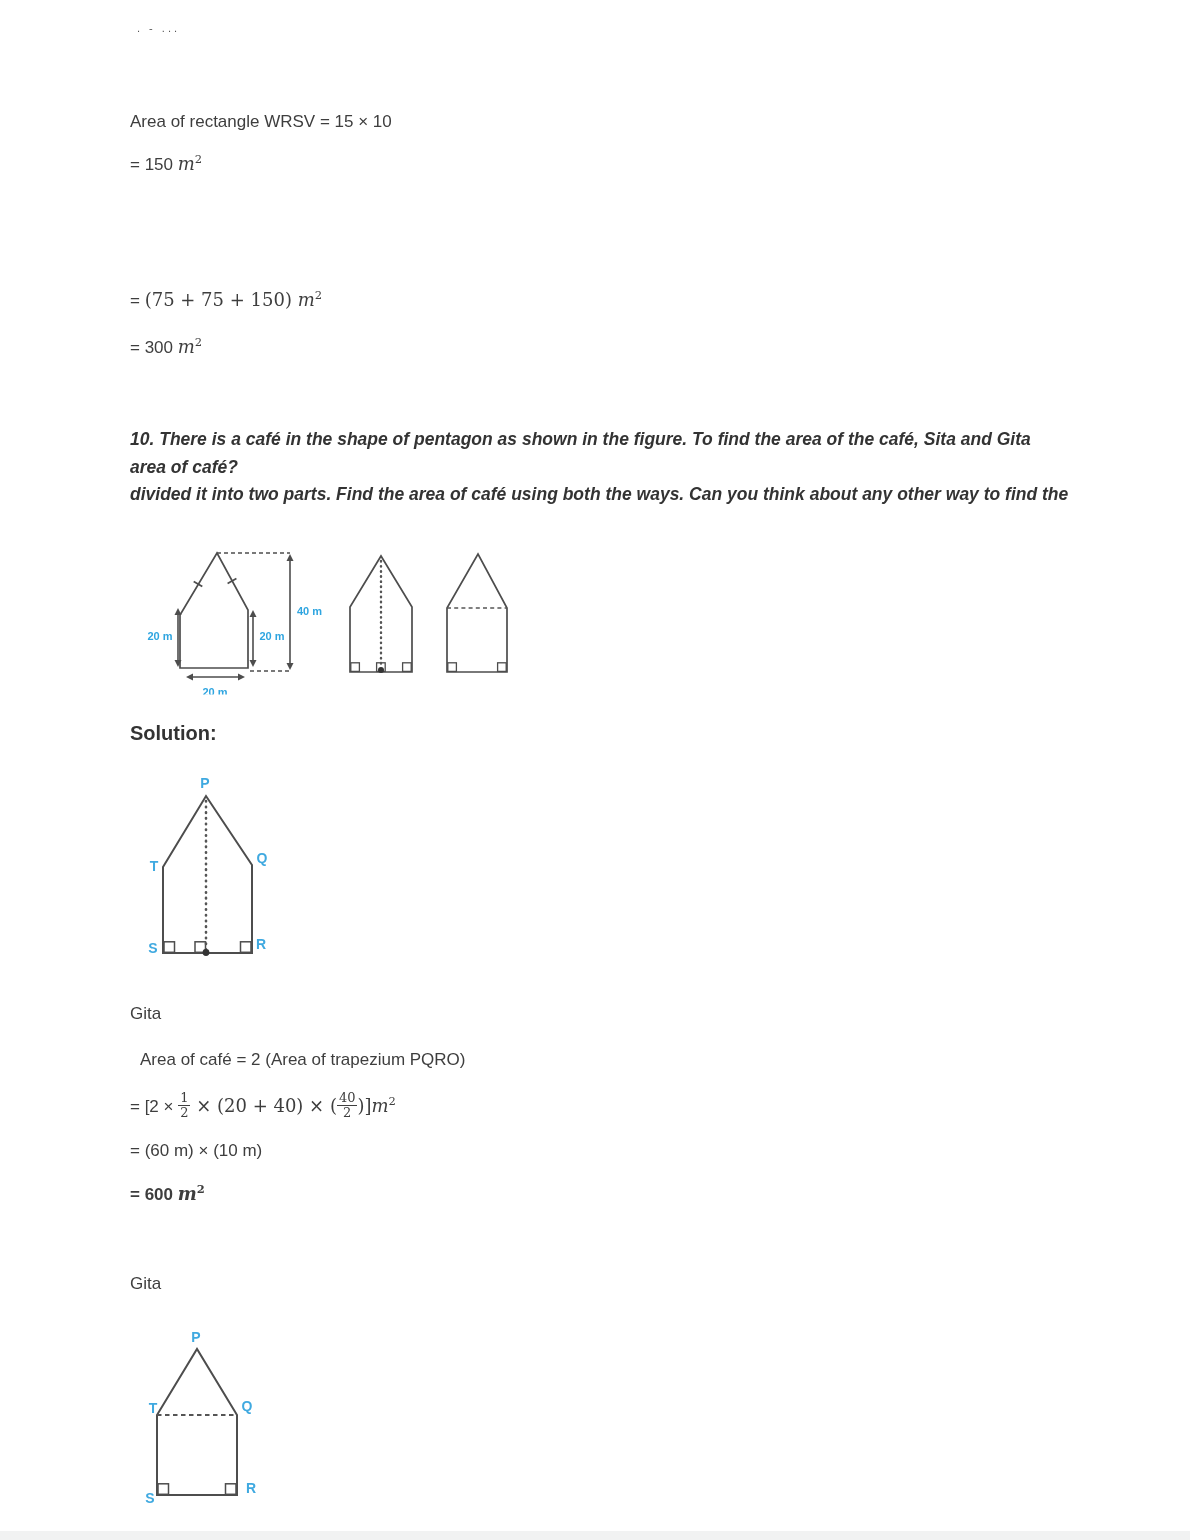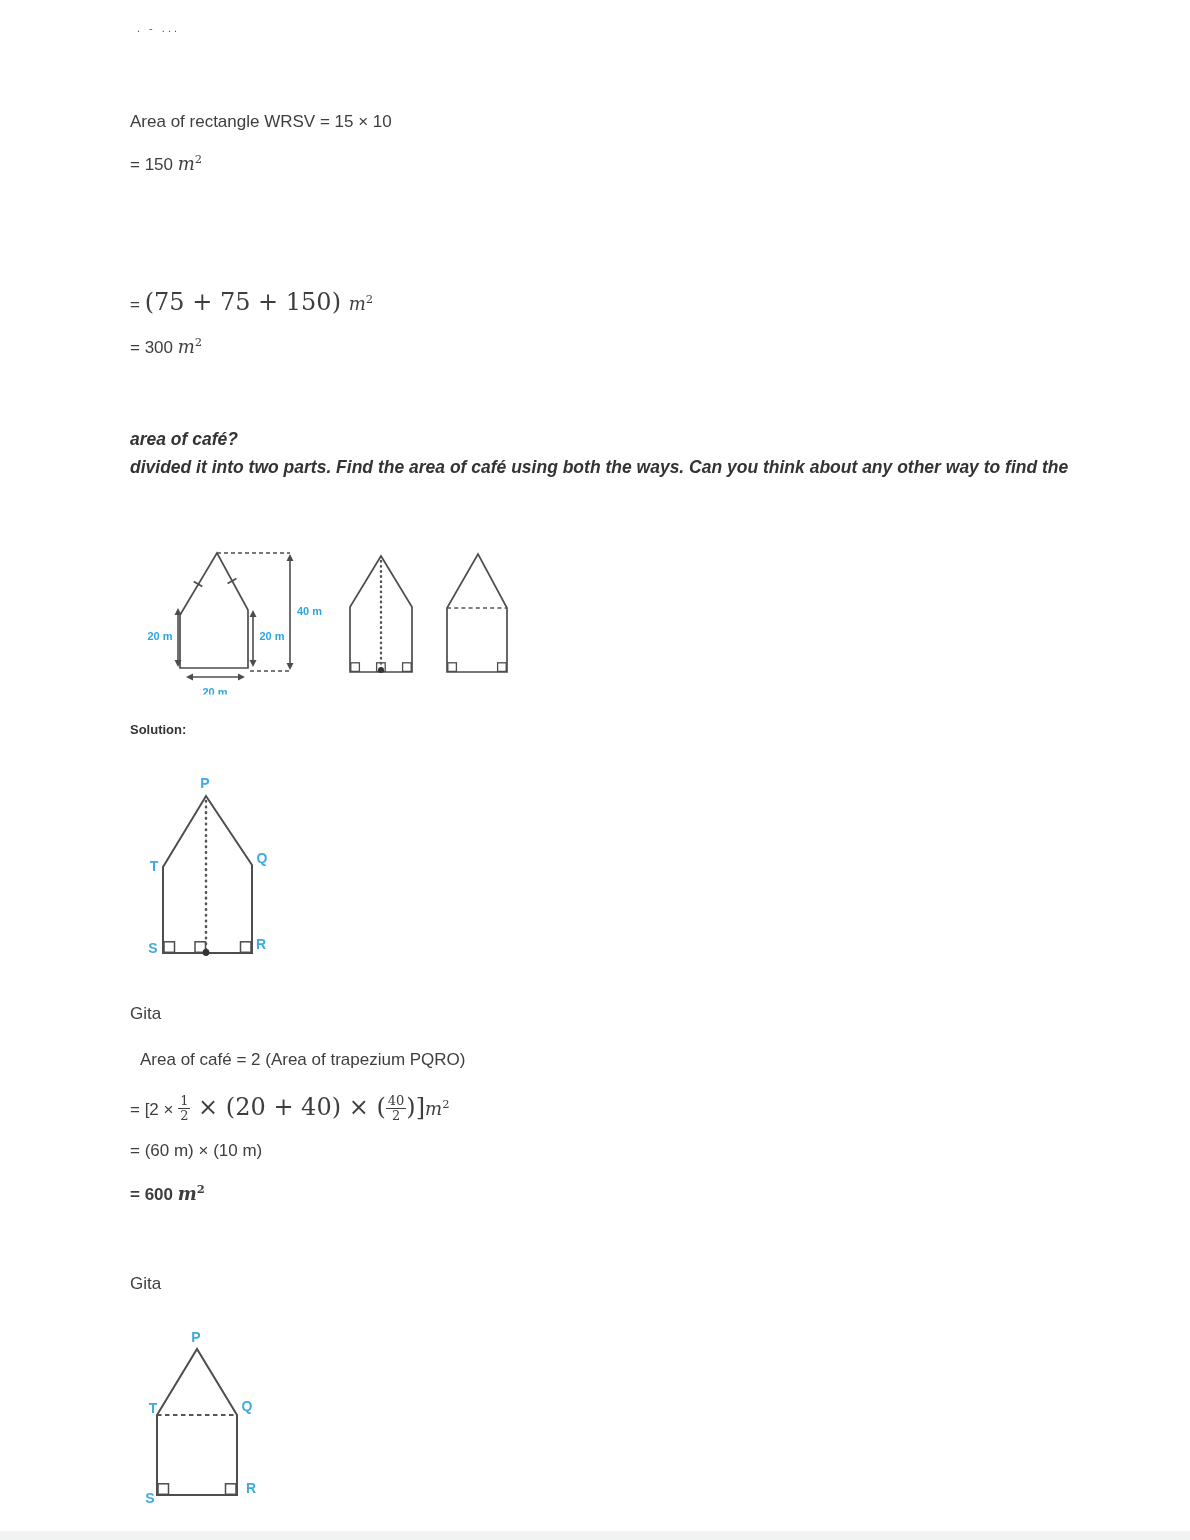--- a/index.html
+++ b/index.html
@@ -1,25 +1,25 @@
 <!DOCTYPE html>
 <html><head>
 <meta charset="utf-8">
 <style>
   html,body { margin:0; padding:0; background:#ffffff; }
   #page {
     position:relative; width:1190px; height:1540px; background:#ffffff;
     font-family:"Liberation Sans", sans-serif; color:#3e3e3e; overflow:hidden;
   }
   .t { position:absolute; font-size:17px; white-space:nowrap; }
-  .serif { font-family:"DejaVu Serif", serif; font-size:24px; }
+  .serif { font-family:"DejaVu Serif", serif; font-size:18px; }
   .unit  { font-family:"DejaVu Serif", serif; font-style:italic; font-size:18px; }
   sup.s2 { font-family:"DejaVu Serif", serif; font-size:11.5px; }
   .qline { font-weight:bold; font-style:italic; color:#333333; font-size:17.5px; line-height:27.5px; }
-  .head  { font-weight:bold; color:#333333; font-size:13px; }
+  .head  { font-weight:bold; color:#333333; font-size:20px; }
   .frag  { color:#555; font-size:11px; letter-spacing:3px; }
   .frac  { display:inline-block; vertical-align:middle; text-align:center;
            font-family:"DejaVu Serif", serif; font-size:13px; line-height:1.08;
            transform:translateY(-2px); }
   .frac .den { border-top:1.3px solid #3e3e3e; padding:0 2px; display:block; }
   .frac .num { display:block; padding:0 2px; }
   svg text.dim { font-family:"Liberation Sans", sans-serif; font-size:11px; font-weight:bold; fill:#2fa5e0; }
   svg text.vlabel { font-family:"Liberation Sans", sans-serif; font-size:14px; font-weight:bold; fill:#3fa9e0; }
   .bottomband { position:absolute; left:0; bottom:0; width:1190px; height:9px; background:#f1f2f2; }
 </style>
@@ -39,20 +39,21 @@
 
   <div class="t" style="left:130px; top:288px;">
     <span>= </span><span class="serif">(75 + 75 + 150) </span><span class="unit">m</span><sup class="s2">2</sup>
   </div>
 
   <div class="t" style="left:130px; top:335px;text-align:center;">
     <span>= 300 </span><span class="unit">m</span><sup class="s2">2</sup>
   </div>
 
   <div class="t qline" style="left:130px; top:426px;">
+    <div>10. There is a café in the shape of pentagon as shown in the figure. To find the area of the café, Sita and Gita</div>
     <div>area of café?</div>
     <div>divided it into two parts. Find the area of café using both the ways. Can you think about any other way to find the</div>
   </div>
 
   <svg style="position:absolute; left:140px; top:533px;" width="395" height="167" viewBox="0 0 395 167">
 
     <g stroke="#4d4d4d" stroke-width="1.7" fill="none">
       <path d="M40,135 L40,82 L77,20 L108,77 L108,135 Z"></path>
       <path d="M53.7,48.4 L62.3,53.6"></path>
       <path d="M87.6,50.4 L96.4,45.6"></path>

